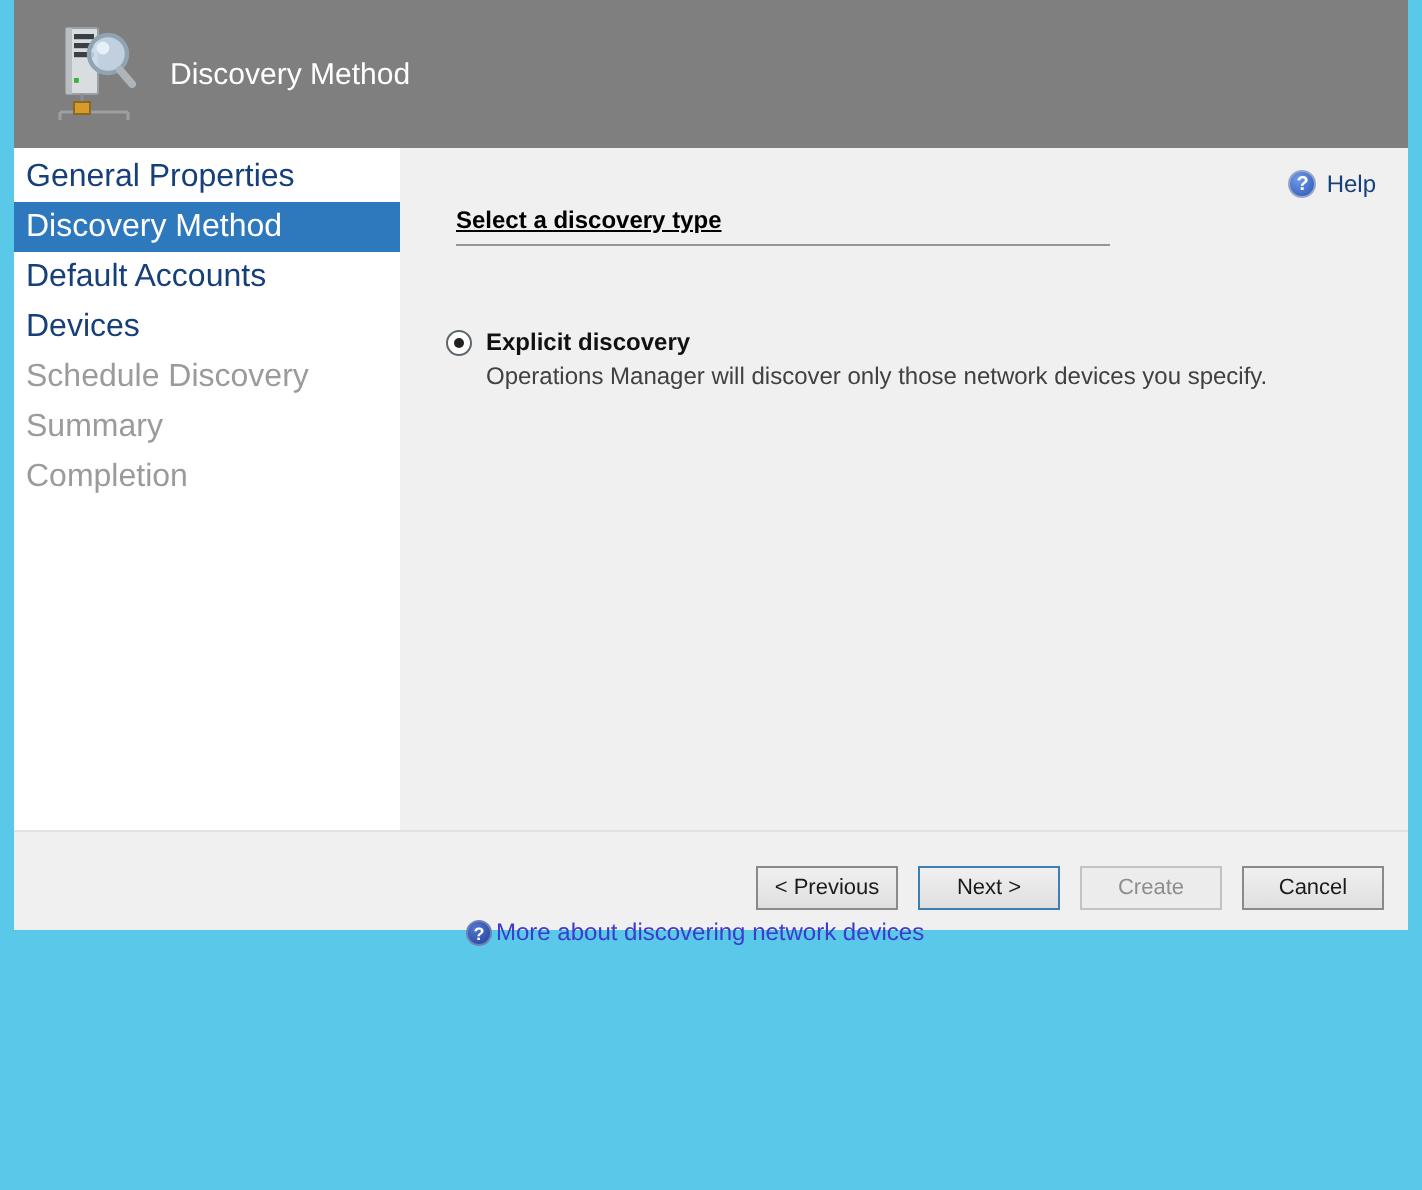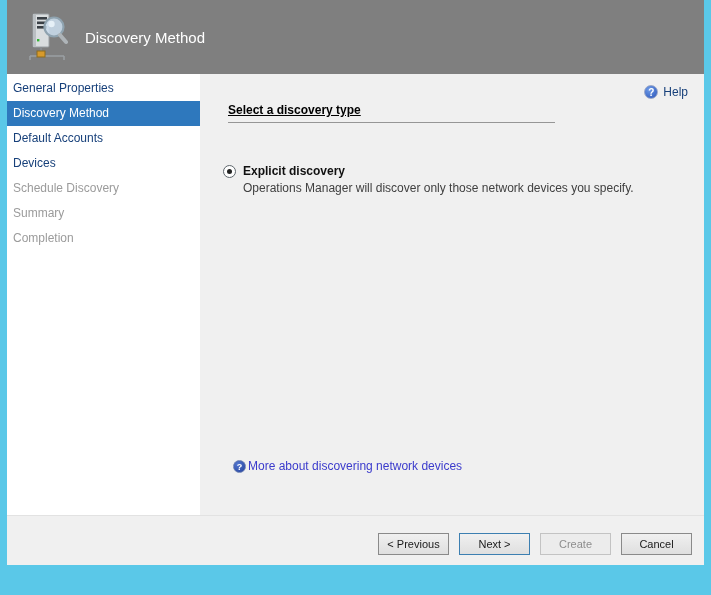--- a/index.html
+++ b/index.html
@@ -22,37 +22,37 @@
   }
   .close-btn{
     position:absolute; top:1px; right:3px; width:33px; height:19px;
     background:linear-gradient(#CE6A60,#BC4A41);
     border:1px solid #8A2F28;
     color:#111; font-family:"Liberation Serif","DejaVu Serif",serif;
     font-weight:bold; font-size:13px; line-height:16px; text-align:center;
     cursor:default; z-index:5;
   }
 
-  .inner{ width:697px; height:565px; display:flex; flex-direction:column; background:#1d4ed8; }
+  .inner{ width:697px; height:465px; display:flex; flex-direction:column; background:#1d4ed8; }
 
   
   .header{
     height:74px; background:#7F7F7F; display:flex; align-items:center;
     padding-left:21px; flex:0 0 auto;
   }
   .header-icon{ width:40px; height:50px; margin-right:17px; flex:0 0 auto; }
   .header-title{ color:#FFFFFF; font-size:15px; }
 
   
   .body{ flex:1 1 auto; display:flex; min-height:0; }
   .sidebar{
     width:193px; background:#FFFFFF; padding-top:2px; flex:0 0 auto;
   }
   .nav-item{
-    height:25px; line-height:25px; padding-left:6px; font-size:12px;
+    height:25px; line-height:25px; padding-left:6px; font-size:16px;
     white-space:nowrap; cursor:default;
   }
   .nav-item.enabled{ color:#17407A; cursor:pointer; }
   .nav-item.selected{ background:#2E78BD; color:#FFFFFF; }
   .nav-item.disabled{ color:#9B9B9B; }
 
   .main{ position:relative; flex:1 1 auto; background:#F0F0F0; font-size:12px; }
 
   .help-link{
     position:absolute; top:11px; right:16px; display:flex; align-items:center;

